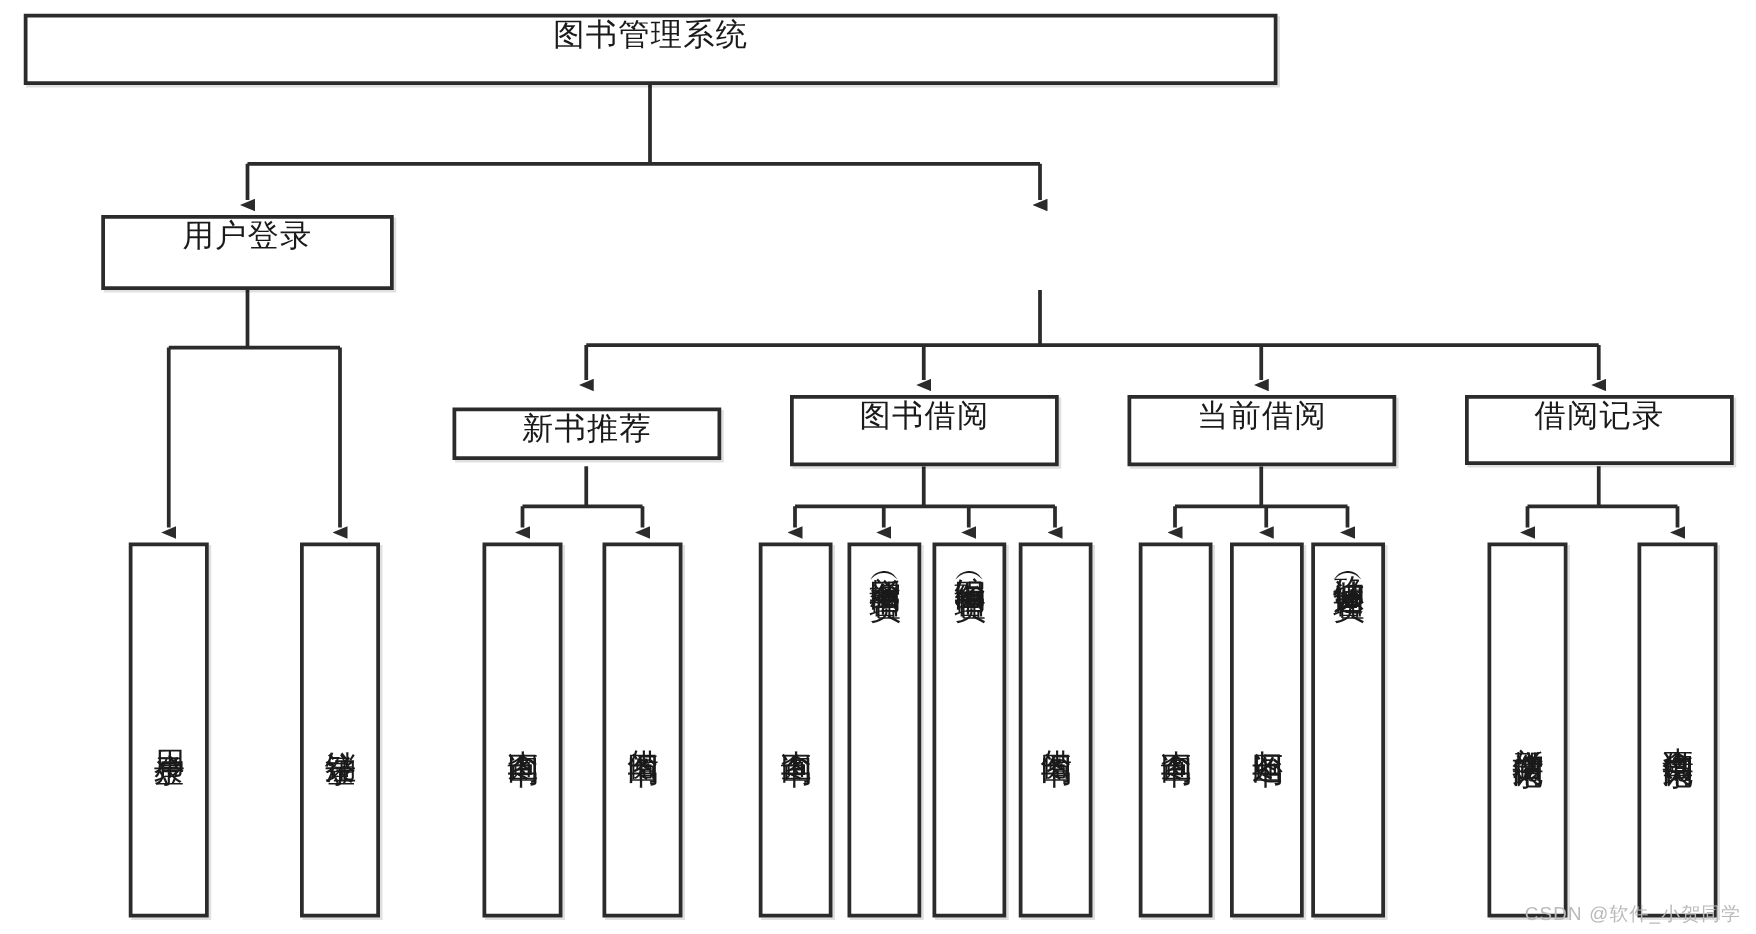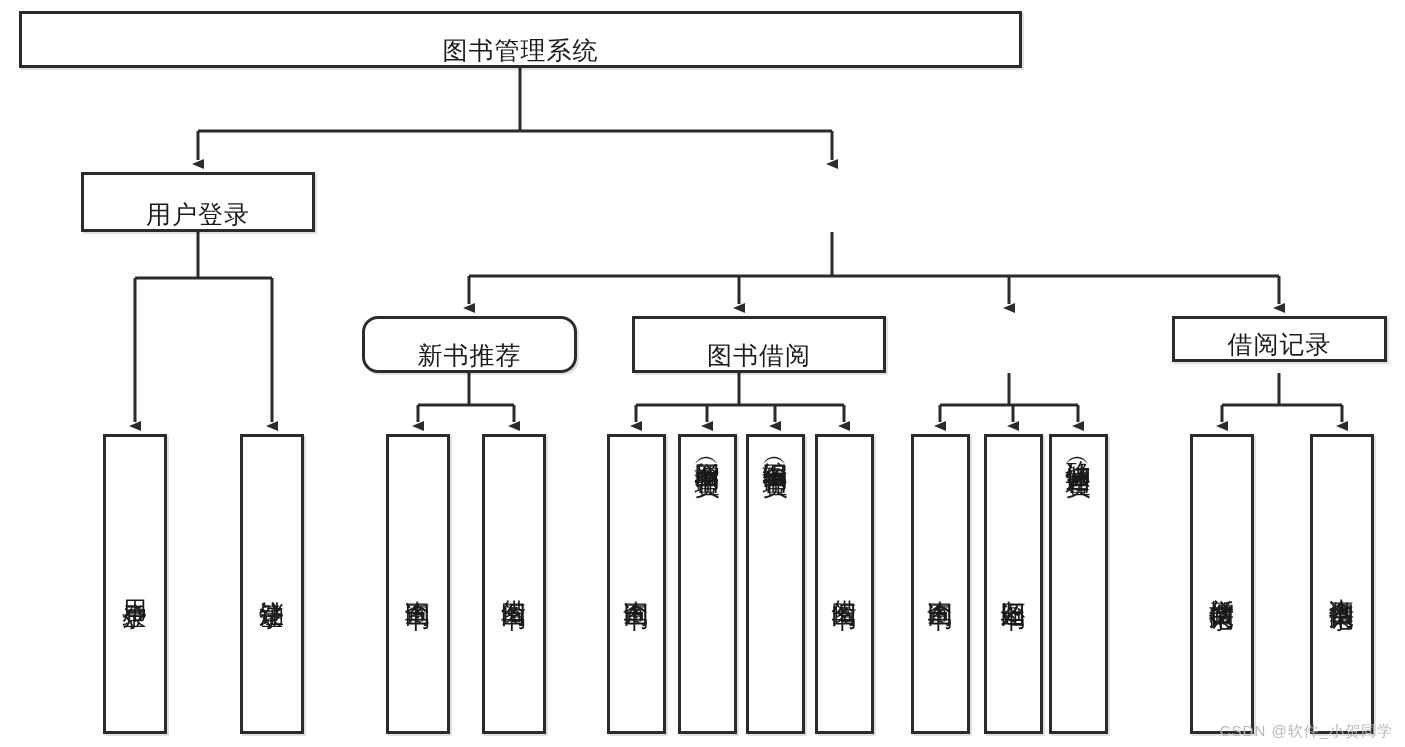--- a/index.html
+++ b/index.html
@@ -25,21 +25,21 @@
     width: 1405px;
     height: 747px;
     pointer-events: none;
   }
   .node {
     position: absolute;
     box-sizing: border-box;
     border: 3px solid #2b2b2b;
     background: #ffffff;
     display: flex;
-    align-items: flex-end;
+    align-items: flex-start;
     justify-content: center;
     box-shadow: 2px 2px 0 rgba(0,0,0,0.12);
   }
   .node-label {
     font-size: 25px;
     line-height: 1.15;
     letter-spacing: 1px;
     color: #1a1a1a;
     white-space: nowrap;
   }
@@ -126,27 +126,30 @@
   </svg>
 
   <div class="node" id="node-root" style="left: 19px; top: 11px; width: 1003px; height: 57px;">
     <span class="node-label">图书管理系统</span>
   </div>
 
   <div class="node" id="node-l2-0" style="left: 81px; top: 172px; width: 234px; height: 60px;">
     <span class="node-label">用户登录</span>
   </div>
 
-  <div class="node" id="node-l3-0" style="left: 362px; top: 316px; width: 215px; height: 57px; border-radius: 16px;">
+  <div class="node" id="node-l3-0" style="left: 362px; top: 326px; width: 215px; height: 42px;">
     <span class="node-label">新书推荐</span>
   </div>
-  <div class="node" id="node-l3-1" style="left: 632px; top: 316px; width: 254px; height: 57px;">
+  <div class="node" id="node-l3-1" style="left: 632px; top: 316px; width: 215px; height: 57px;">
     <span class="node-label">图书借阅</span>
   </div>
-  <div class="node" id="node-l3-3" style="left: 1172px; top: 316px; width: 215px; height: 46px;">
+  <div class="node" id="node-l3-2" style="left: 902px; top: 316px; width: 215px; height: 57px;">
+    <span class="node-label">当前借阅</span>
+  </div>
+  <div class="node" id="node-l3-3" style="left: 1172px; top: 316px; width: 215px; height: 56px;">
     <span class="node-label">借阅记录</span>
   </div>
 
   <div class="node leaf centered" id="node-leaf-0" style="left: 103px; top: 434px; width: 64px; height: 300px;">
     <span class="node-label">用户登录</span>
   </div>
   <div class="node leaf centered" id="node-leaf-1" style="left: 240px; top: 434px; width: 64px; height: 300px;">
     <span class="node-label">注销登录</span>
   </div>
   <div class="node leaf centered" id="node-leaf-2" style="left: 386px; top: 434px; width: 64px; height: 300px;">

